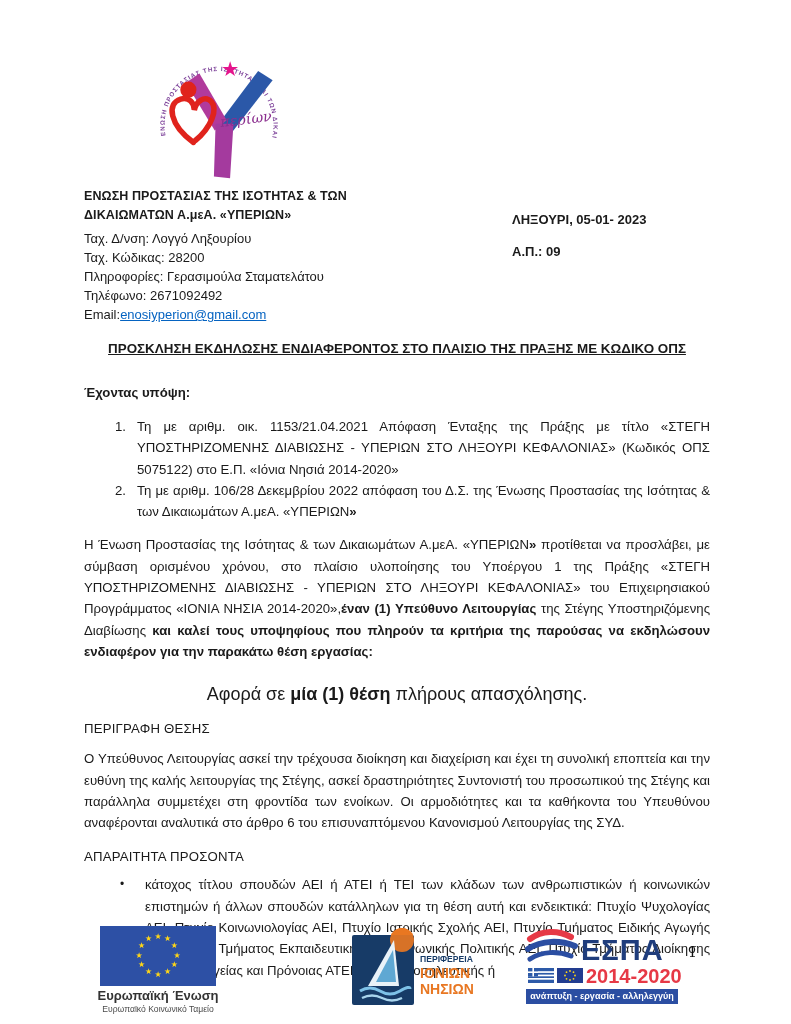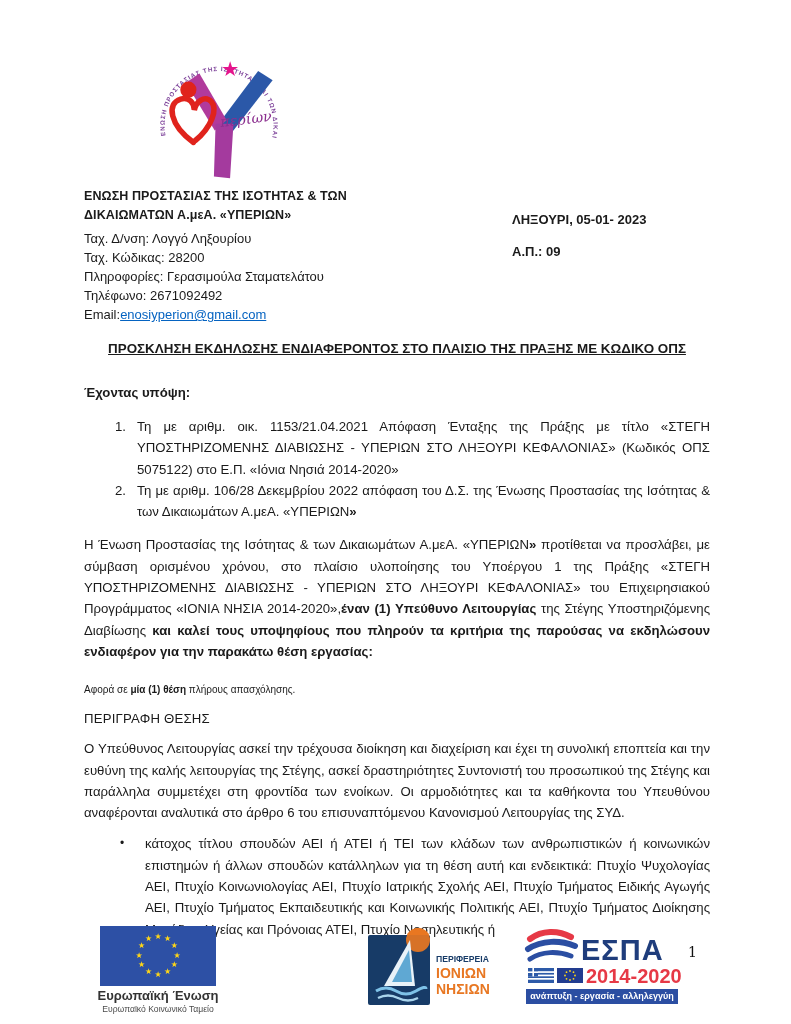--- a/index.html
+++ b/index.html
@@ -25,29 +25,29 @@
   
   .doc-title{margin-top:12px;text-align:center;font-weight:bold;font-size:13.4px;line-height:25px;}
   .doc-title span{text-decoration:underline;}
   
   .having{margin-top:24px;font-weight:bold;font-size:13.2px;}
   .olist{margin-top:16px;}
   .oitem{display:flex;font-size:13.2px;line-height:21.3px;}
   .onum{width:22px;flex-shrink:0;margin-left:31px;}
   .otext{flex:1;text-align:justify;}
   .para{margin-top:12px;font-size:13.2px;line-height:21.3px;text-align:justify;}
-  .concerns{margin-top:22px;font-size:10px;}
+  .concerns{margin-top:22px;font-size:18px;text-align:center;}
   .sec-head{margin-top:16px;font-size:13.2px;letter-spacing:.2px;}
   .bullet-row{display:flex;font-size:13.2px;line-height:21.3px;margin-top:10px;}
   .bdot{width:25px;flex-shrink:0;margin-left:36px;font-size:12px;}
   .btext{flex:1;text-align:justify;}
   
   .footer{position:absolute;left:84px;top:926px;width:626px;height:92px;}
   .f-eu{position:absolute;left:8px;top:0;}
-  .f-ion{position:absolute;left:284px;top:0;}
+  .f-ion{position:absolute;left:268px;top:0;}
   .f-espa{position:absolute;left:440px;top:2px;}
   .page-num{position:absolute;left:688px;top:944px;font-family:"DejaVu Serif",serif;font-size:14px;color:#111;}
 </style>
 </head>
 <body>
 
 <div class="page">
 
   <div class="logo-wrap">
     <svg viewBox="0 0 200 168" width="190" height="143">
@@ -114,20 +114,21 @@
   </div>
 
   <div class="concerns">
     <span>Αφορά σε </span><span class="b">μία (1) θέση</span><span> πλήρους απασχόλησης.</span>
   </div>
 
   <div class="sec-head">ΠΕΡΙΓΡΑΦΗ ΘΕΣΗΣ</div>
 
   <div class="para">Ο Υπεύθυνος Λειτουργίας ασκεί την τρέχουσα διοίκηση και διαχείριση και έχει τη συνολική εποπτεία και την ευθύνη της καλής λειτουργίας της Στέγης, ασκεί δραστηριότητες Συντονιστή του προσωπικού της Στέγης και παράλληλα συμμετέχει στη φροντίδα των ενοίκων. Οι αρμοδιότητες και τα καθήκοντα του Υπευθύνου αναφέρονται αναλυτικά στο άρθρο 6 του επισυναπτόμενου Κανονισμού Λειτουργίας της ΣΥΔ.</div>
 
+  <div class="sec-head">ΑΠΑΡΑΙΤΗΤΑ ΠΡΟΣΟΝΤΑ</div>
 
   <div class="bullet-row">
     <span class="bdot">•</span>
     <span class="btext">κάτοχος τίτλου σπουδών ΑΕΙ ή ΑΤΕΙ ή ΤΕΙ των κλάδων των ανθρωπιστικών ή κοινωνικών επιστημών ή άλλων σπουδών κατάλληλων για τη θέση αυτή και ενδεικτικά: Πτυχίο Ψυχολογίας ΑΕΙ, Πτυχίο Κοινωνιολογίας ΑΕΙ, Πτυχίο Ιατρικής Σχολής ΑΕΙ, Πτυχίο Τμήματος Ειδικής Αγωγής ΑΕΙ, Πτυχίο Τμήματος Εκπαιδευτικής και Κοινωνικής Πολιτικής ΑΕΙ, Πτυχίο Τμήματος Διοίκησης Μονάδων Υγείας και Πρόνοιας ΑΤΕΙ, Πτυχίο Νοσηλευτικής ή</span>
   </div>
 
   <div class="footer">
 
     <div class="f-eu">
       <svg width="135" height="90" viewBox="0 0 135 90">

